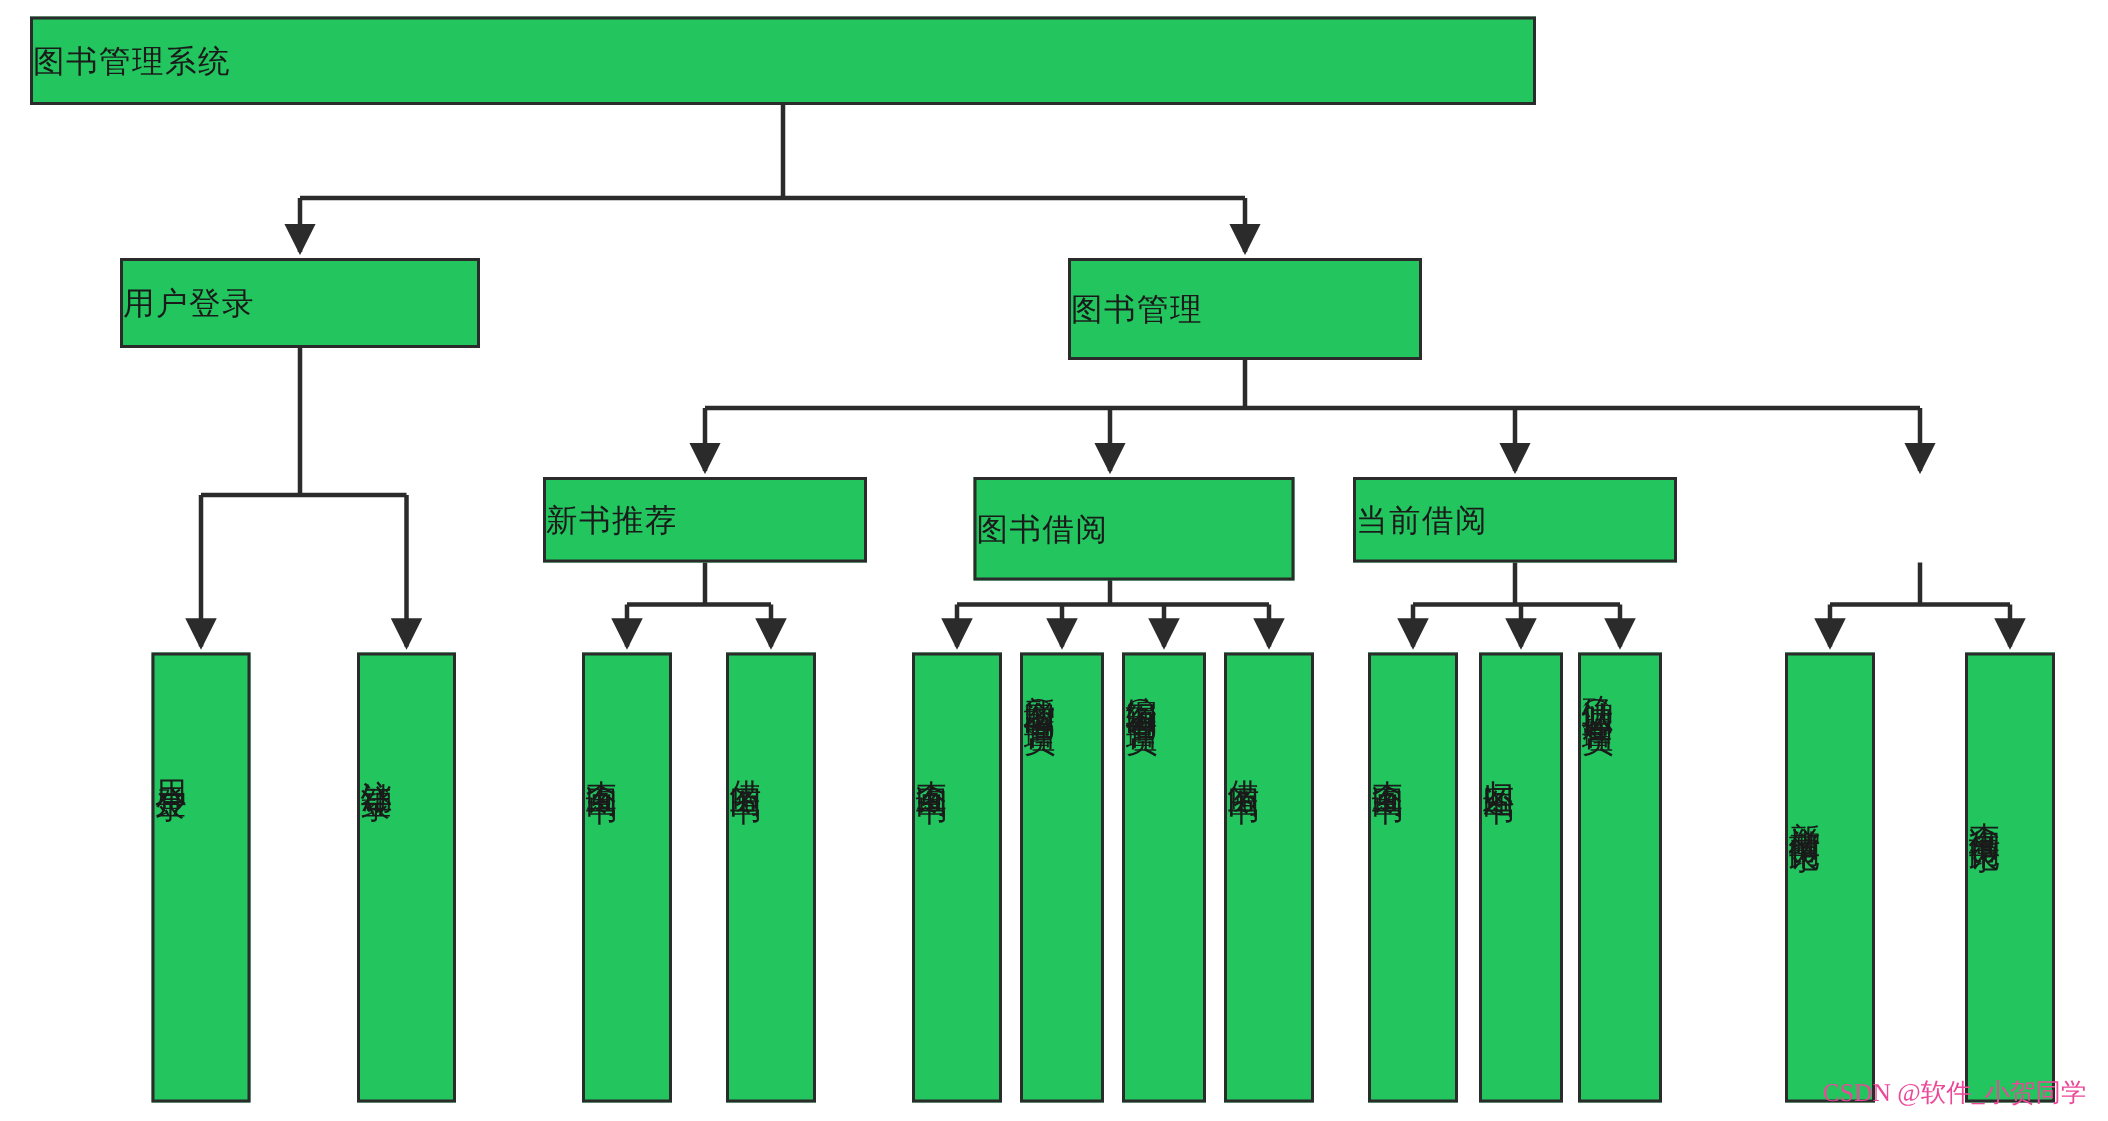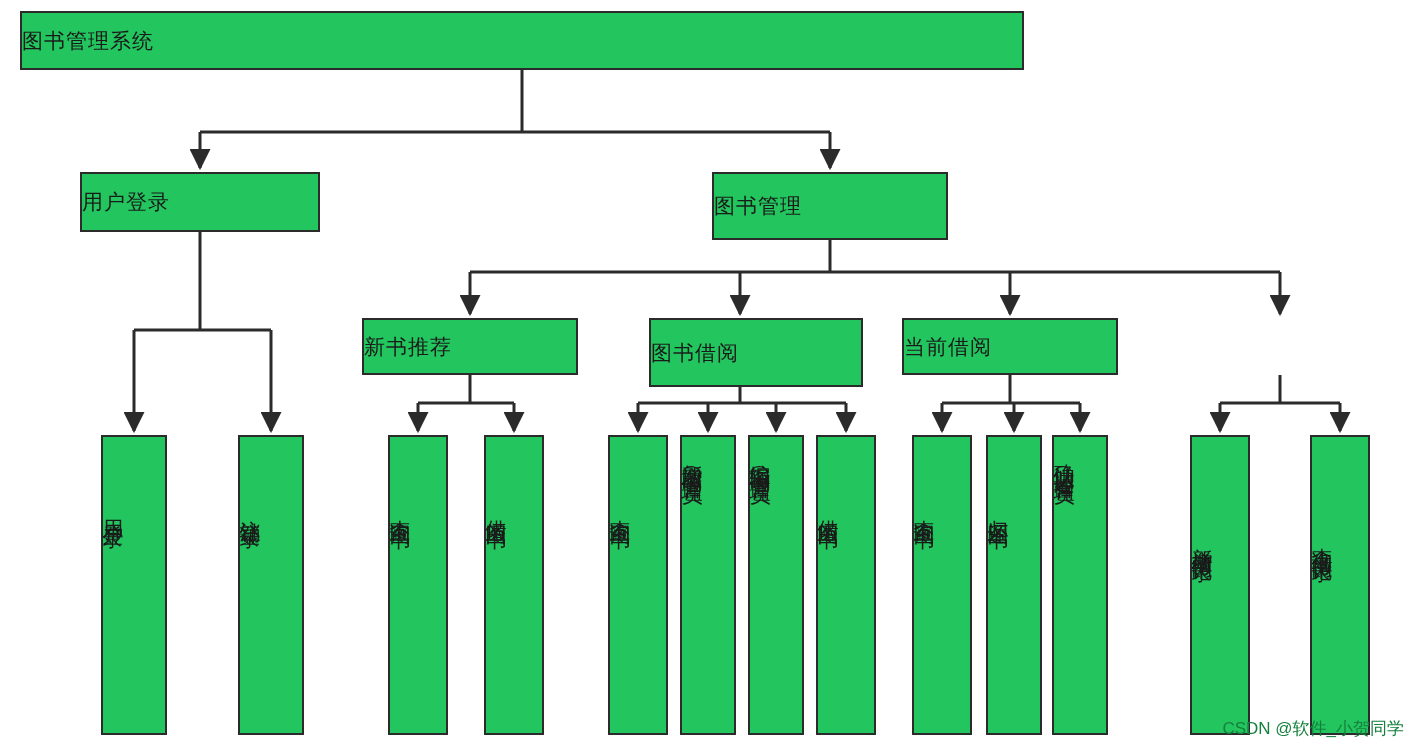--- a/index.html
+++ b/index.html
@@ -40,27 +40,27 @@
     letter-spacing:3px;
     line-height:1;
     white-space:nowrap;
   }
   .node.vert.mid .vlabel{ margin-top:62px; }
   .node.vert.mid2 .vlabel{ margin-top:90px; }
   .node.vert.top .vlabel{ margin-top:6px; }
 
   #watermark{
     position:absolute;
-    right:1px;
+    right:14px;
     bottom:7px;
     font-size:17px;
-    color:#15803d;
+    color:#ec4899;
     z-index:5;
     white-space:nowrap;
-    font-family:Liberation Sans, sans-serif;
+    font-family:Liberation Serif, serif;
   }
 </style>
 </head>
 <body>
 
 <div id="stage">
 
   <svg id="wires" viewBox="0 0 1405 747" xmlns="http://www.w3.org/2000/svg">
     <defs>
       <marker id="arrow" viewBox="0 0 10 10" refX="9" refY="5" markerWidth="7" markerHeight="7" orient="auto-start-reverse">

